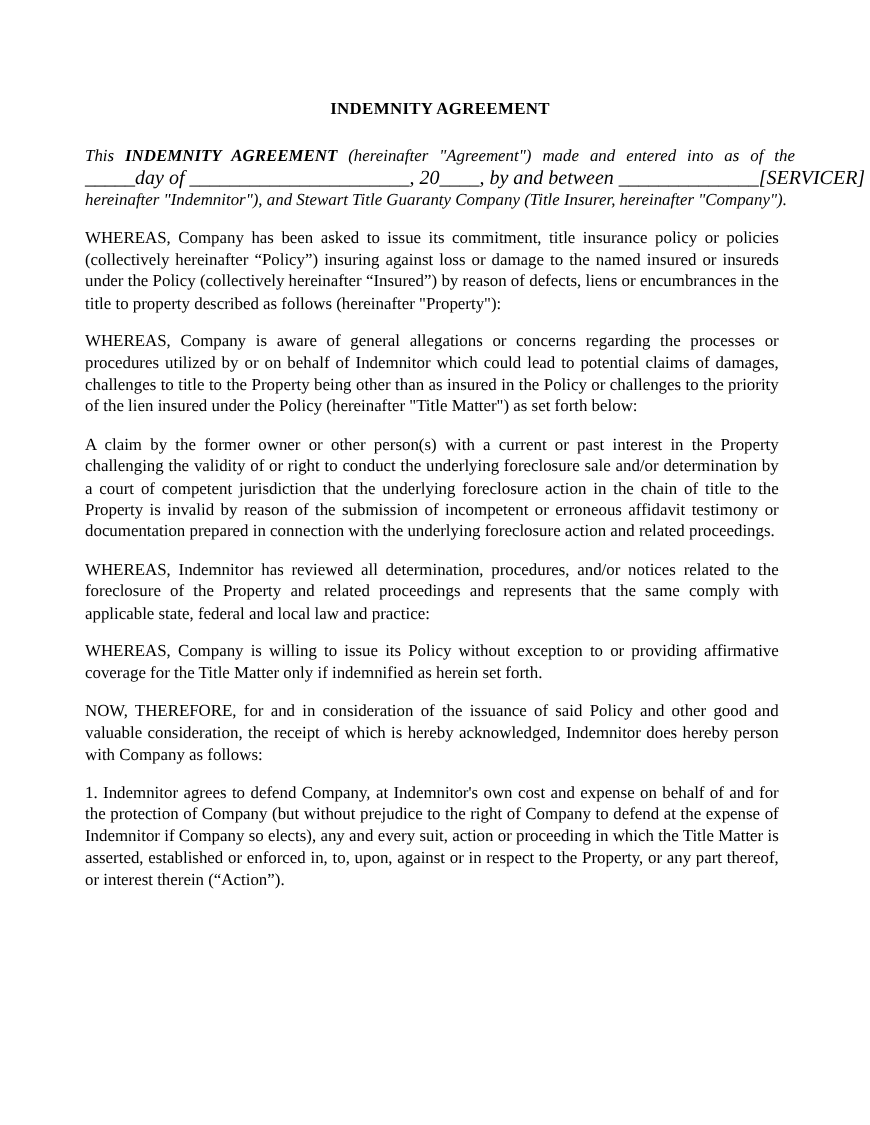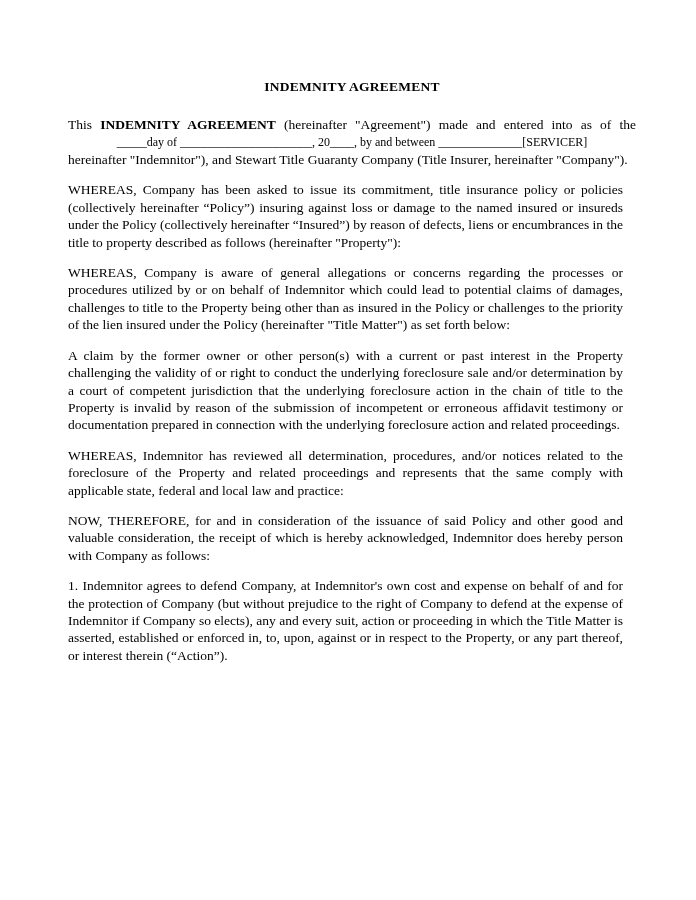--- a/index.html
+++ b/index.html
@@ -51,27 +51,28 @@
     hyphens: none;
   }
   p.para:last-child {
     margin-bottom: 0;
   }
   .b {
     font-weight: bold;
   }
   
   .fillline {
-    font-size: 12px;
+    font-size: 16px;
     line-height: 17.4px;
-    text-align: center;
+    text-align: left;
     white-space: nowrap;
   }
   .para-open {
     margin-bottom: 13px;
+    font-style: italic;
   }
   .para-open .l1 {
     font-size: 13.5px;
     line-height: 17.4px;
     text-align: justify;
     text-align-last: justify;
   }
   .para-open .l3 {
     font-size: 13.5px;
     line-height: 17.4px;
@@ -95,19 +96,20 @@
 
     <p class="para">WHEREAS, Company has been asked to issue its commitment, title insurance policy or policies (collectively hereinafter “Policy”) insuring against loss or damage to the named insured or insureds under the Policy (collectively hereinafter “Insured”) by reason of defects, liens or encumbrances in the title to property described as follows (hereinafter "Property"):</p>
 
     <p class="para">WHEREAS, Company is aware of general allegations or concerns regarding the processes or procedures utilized by or on behalf of Indemnitor which could lead to potential claims of damages, challenges to title to the Property being other than as insured in the Policy or challenges to the priority of the lien insured under the Policy (hereinafter "Title Matter") as set forth below:</p>
 
     <p class="para">A claim by the former owner or other person(s) with a current or past interest in the Property challenging the validity of or right to conduct the underlying foreclosure sale and/or determination by a court of competent jurisdiction that the underlying foreclosure action in the chain of title to the Property is invalid by reason of the submission of incompetent or erroneous affidavit testimony or documentation prepared in connection with the underlying foreclosure action and related proceedings.</p>
 
     <p class="para">WHEREAS, Indemnitor has reviewed all determination, procedures, and/or notices related to the foreclosure of the Property and related proceedings and represents that the same comply with applicable state, federal and local law and practice:</p>
 
 
+    <p class="para">WHEREAS, Company is willing to issue its Policy without exception to or providing affirmative coverage for the Title Matter only if indemnified as herein set forth.</p>
 
     <p class="para">NOW, THEREFORE, for and in consideration of the issuance of said Policy and other good and valuable consideration, the receipt of which is hereby acknowledged, Indemnitor does hereby person with Company as follows:</p>
 
     <p class="para">1. Indemnitor agrees to defend Company, at Indemnitor's own cost and expense on behalf of and for the protection of Company (but without prejudice to the right of Company to defend at the expense of Indemnitor if Company so elects), any and every suit, action or proceeding in which the Title Matter is asserted, established or enforced in, to, upon, against or in respect to the Property, or any part thereof, or interest therein (“Action”).</p>
 
   </div>
 </div>
 
 </body></html>

